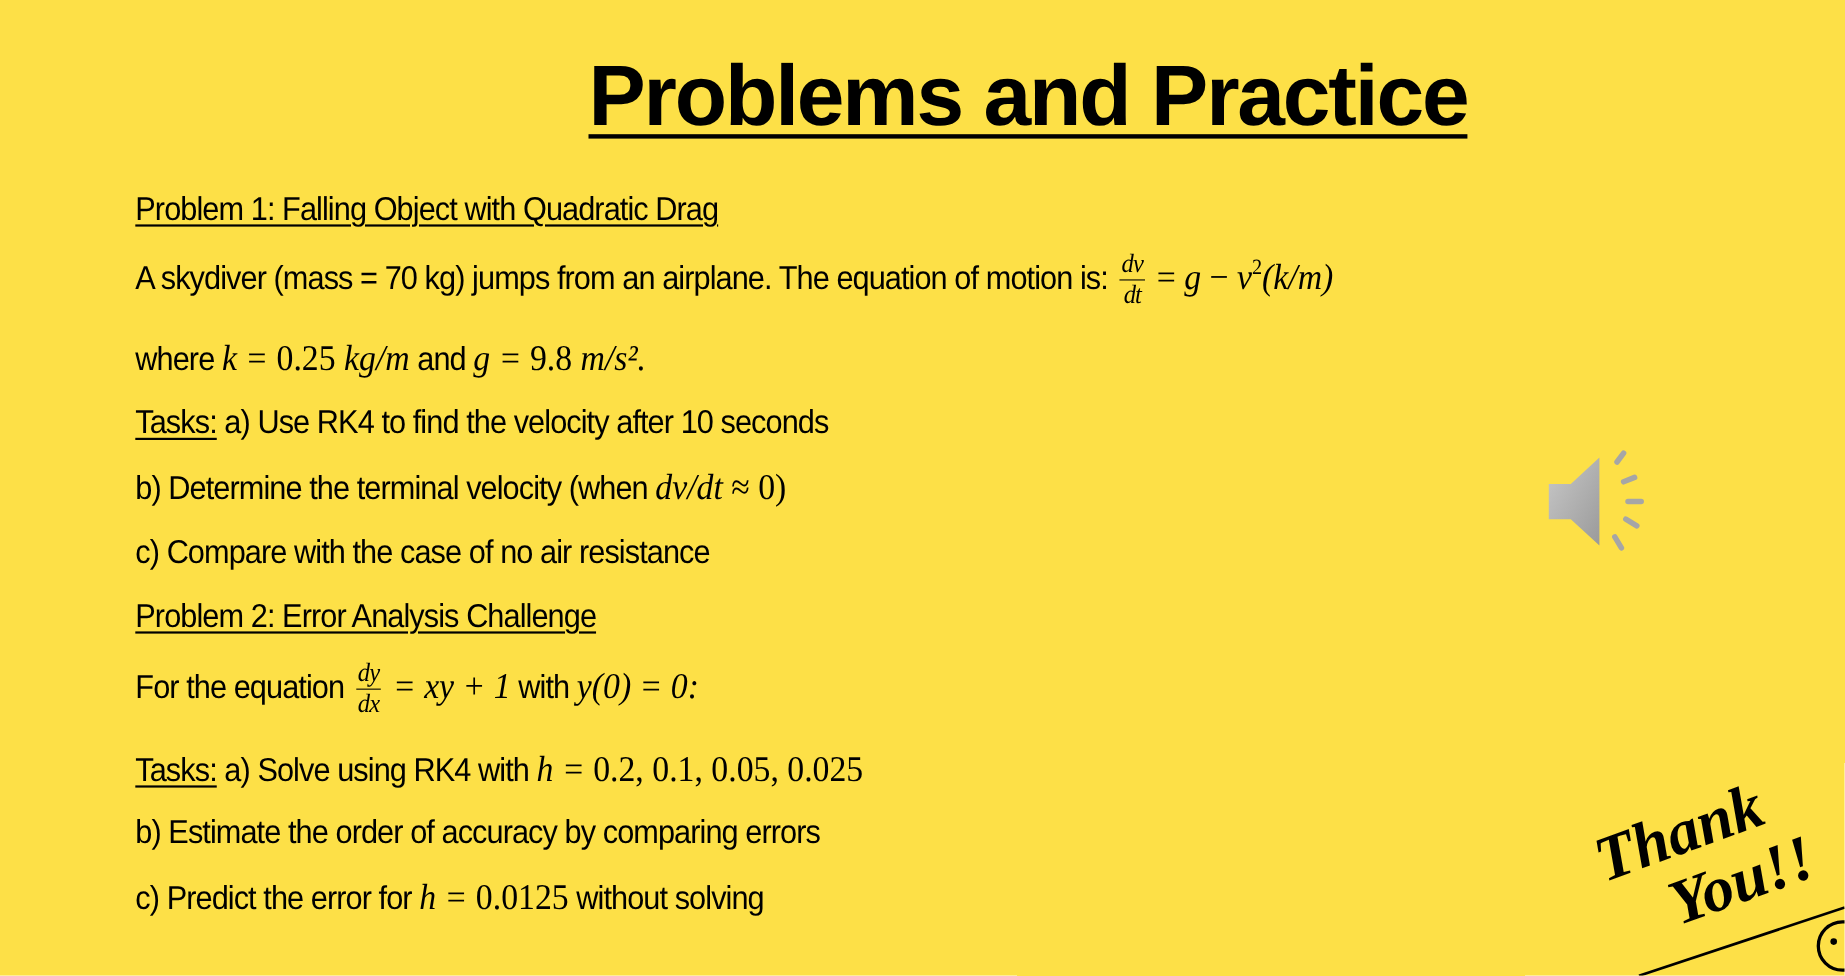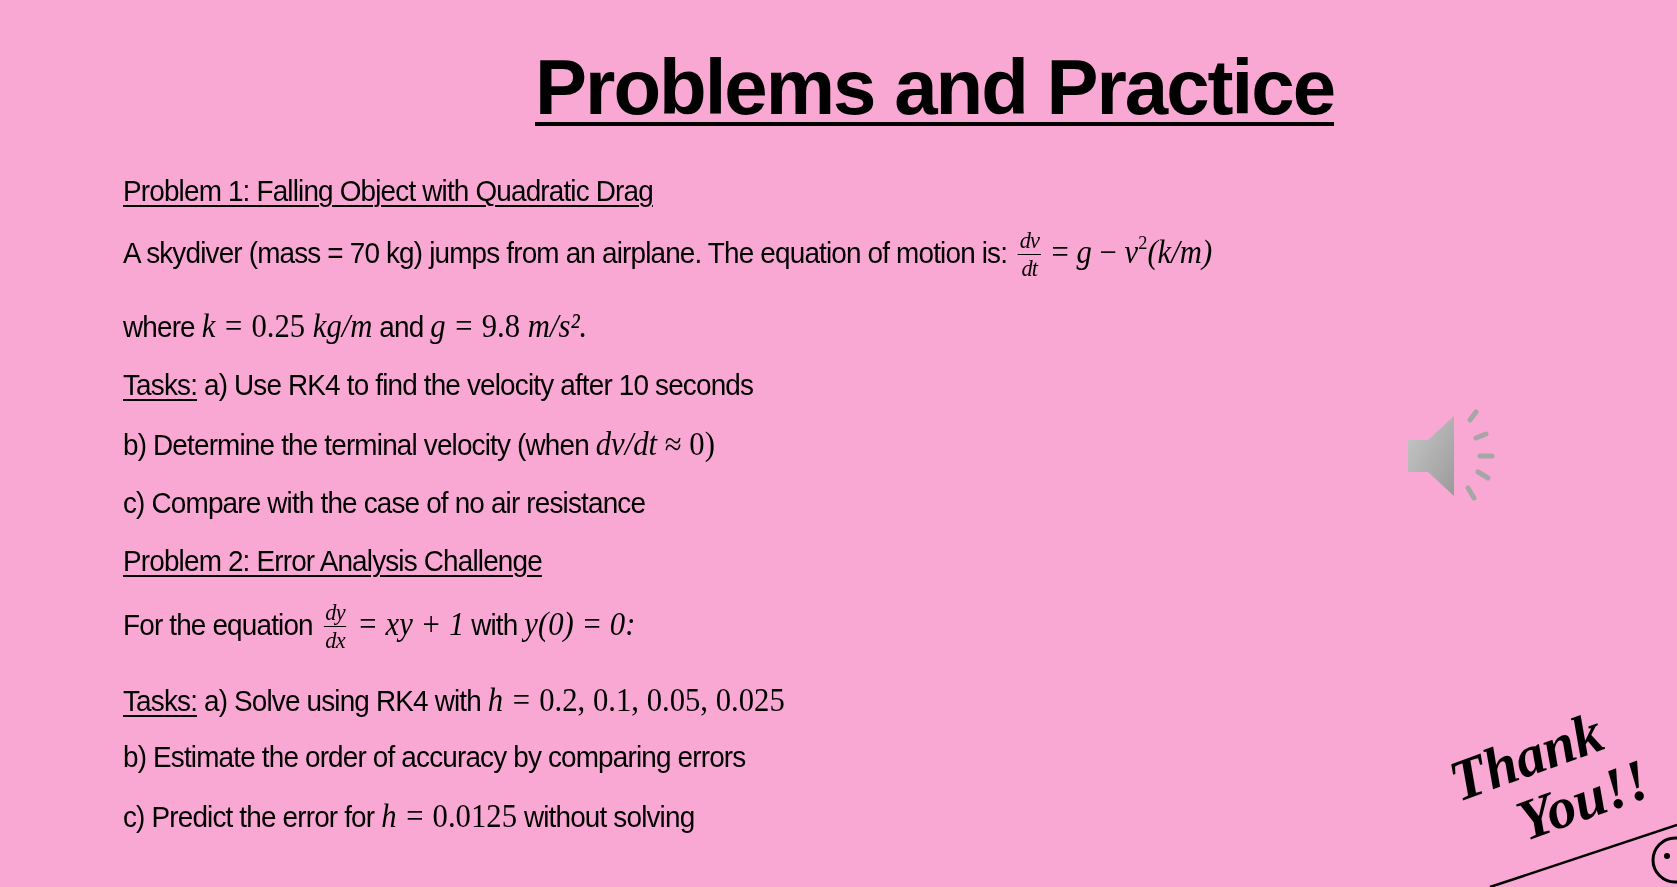--- a/index.html
+++ b/index.html
@@ -7,21 +7,21 @@
       padding: 0;
       width: 1677px;
       height: 887px;
       background: #ffffff;
       overflow: hidden;
     }
     .slide {
       position: relative;
       width: 1677px;
       height: 887px;
-      background: #f9a8d4;
+      background: #fde047;
       color: #000000;
       font-family: "Liberation Sans Narrow", "Liberation Sans", sans-serif;
     }
     .title {
       position: absolute;
       left: 535px;
       top: 48px;
       font-family: "Liberation Sans", sans-serif;
       font-weight: bold;
       font-size: 78px;

